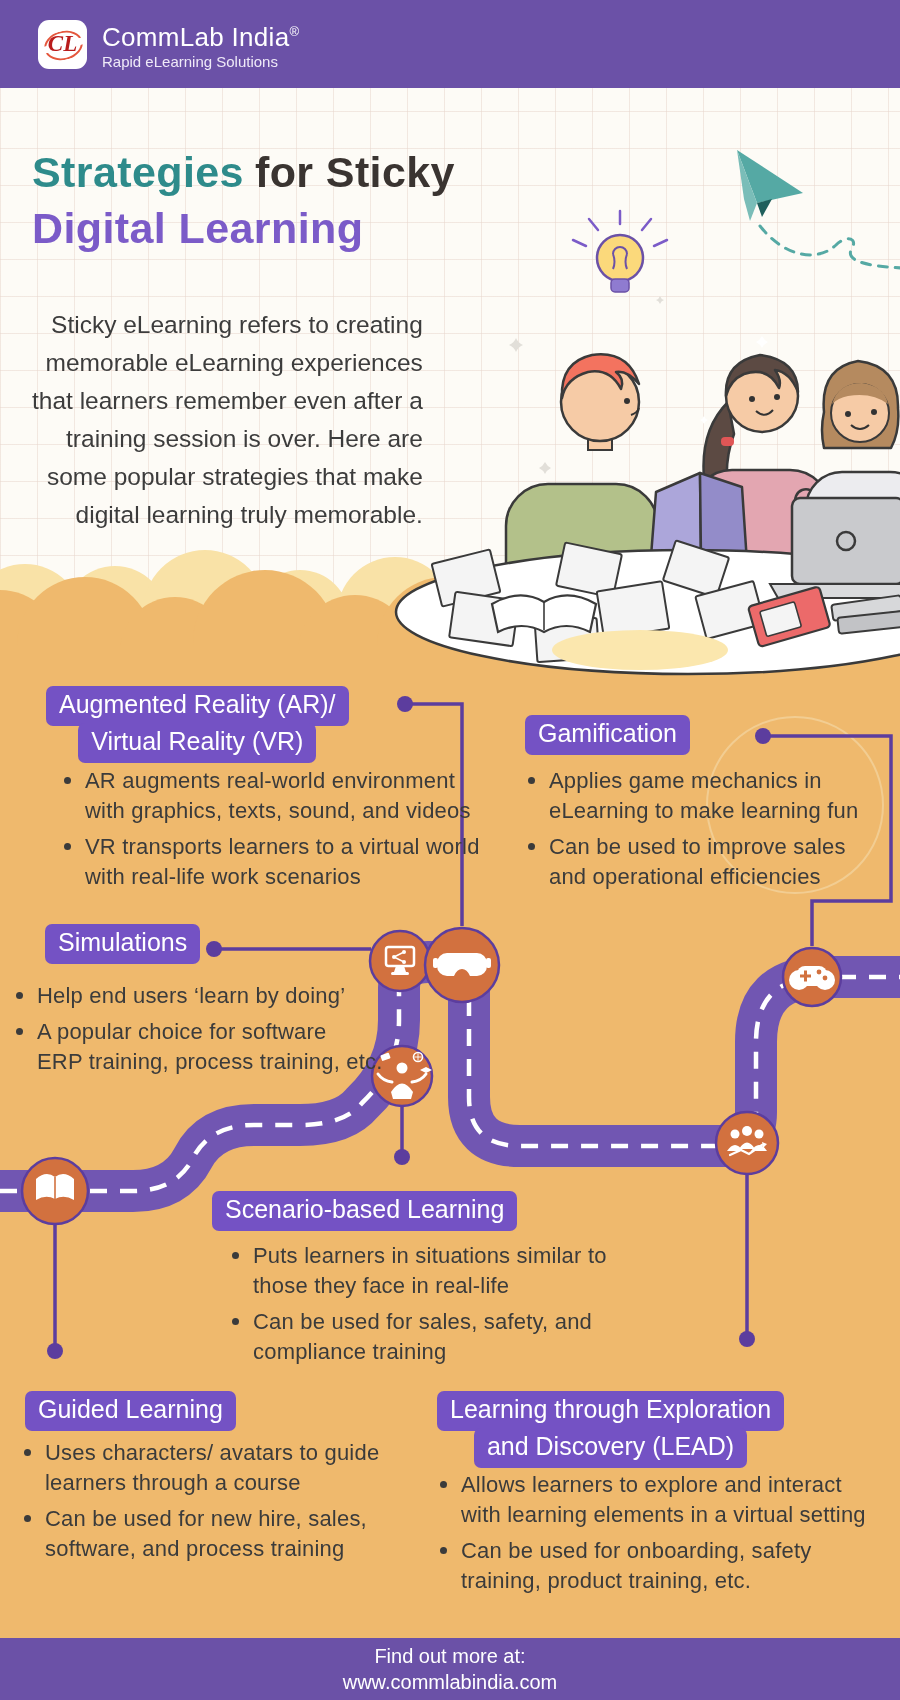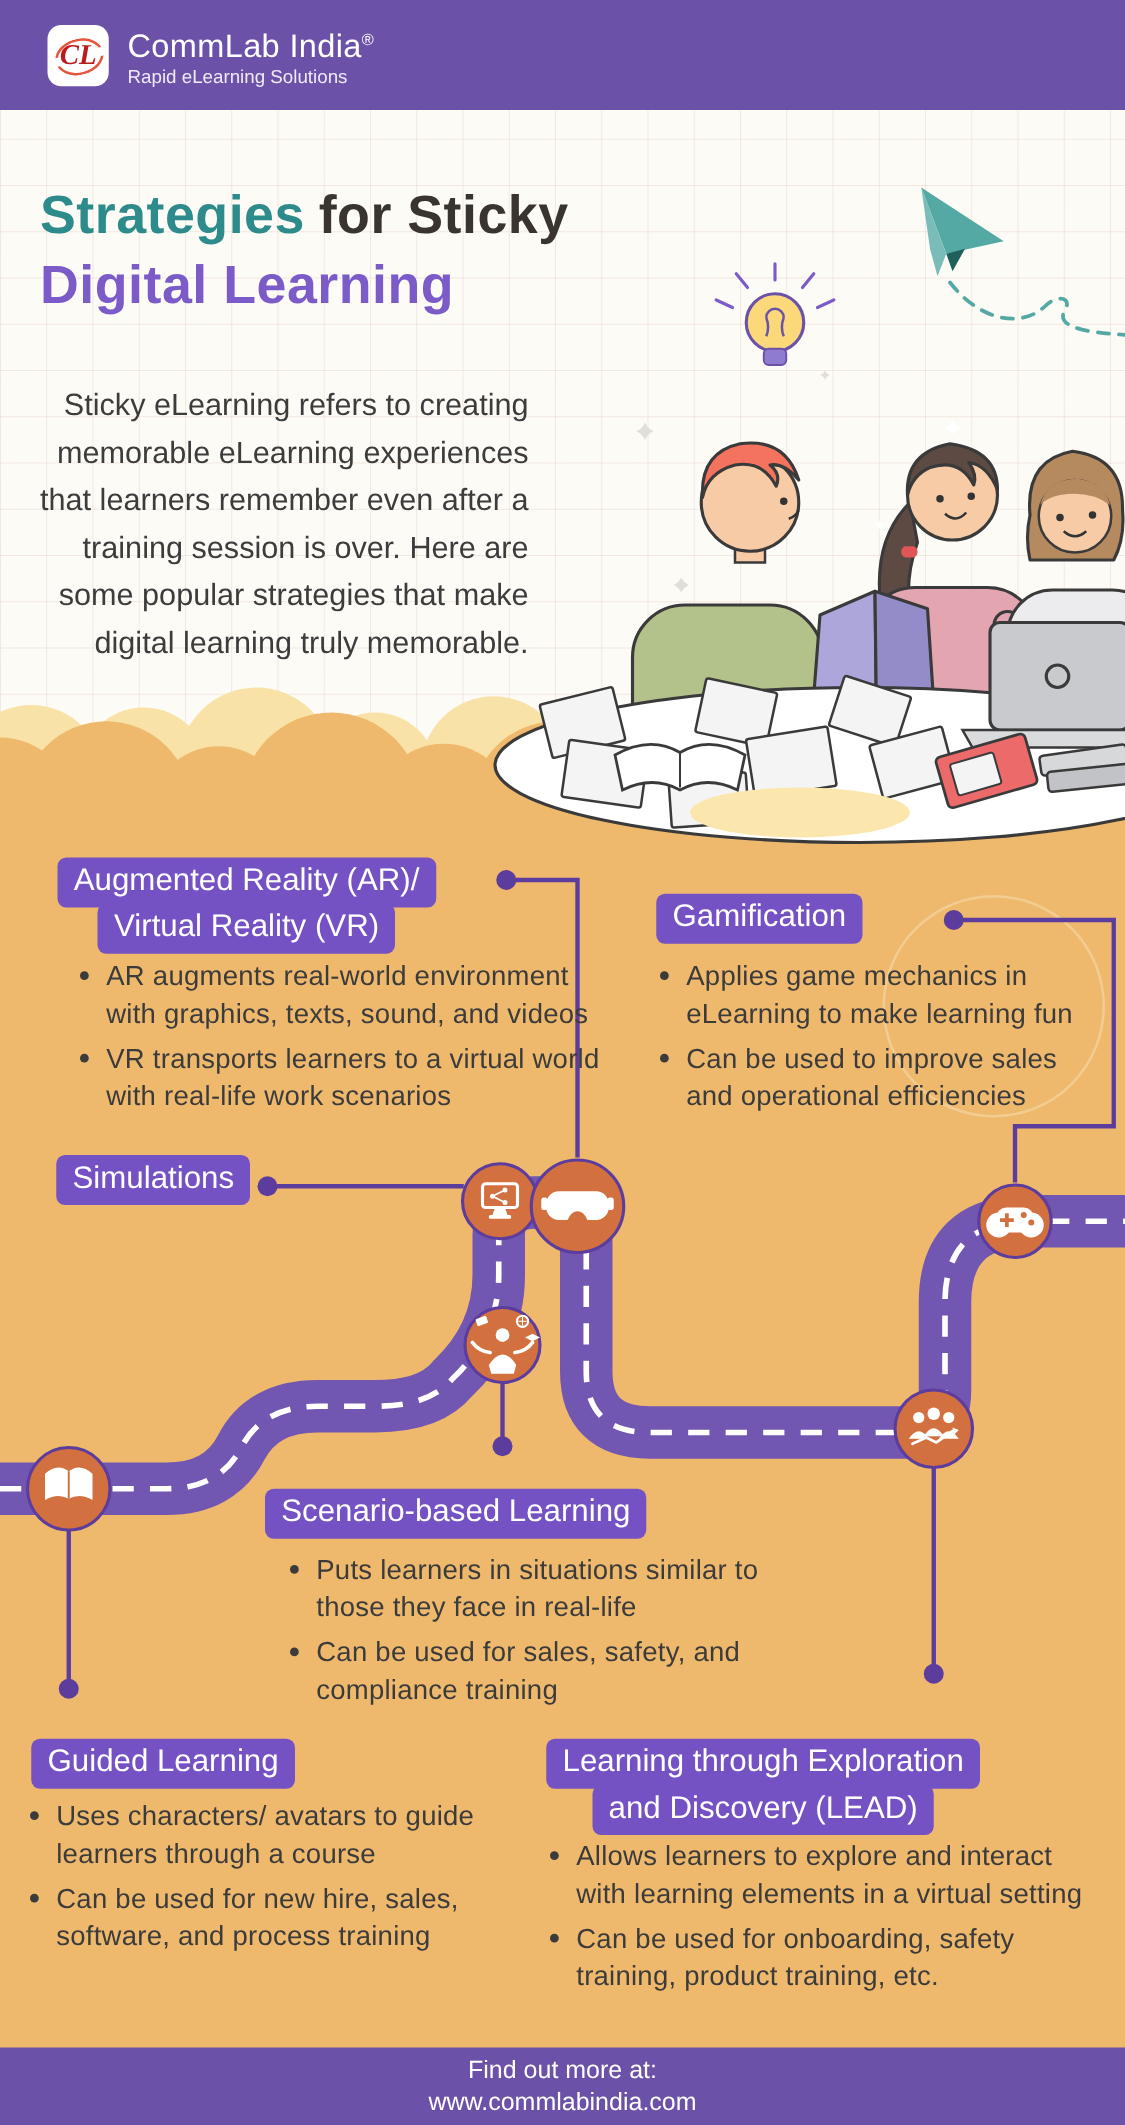--- a/index.html
+++ b/index.html
@@ -341,20 +341,31 @@
         <span class="bdot"></span>
         <span class="btext">Applies game mechanics in
 eLearning to make learning fun</span>
       </div>
     <div class="bullet">
         <span class="bdot"></span>
         <span class="btext">Can be used to improve sales
 and operational efficiencies</span>
       </div>
   </div>
+  <div class="bullets" style="left:16px;top:981px;">
+    <div class="bullet">
+        <span class="bdot"></span>
+        <span class="btext">Help end users ‘learn by doing’</span>
+      </div>
+    <div class="bullet">
+        <span class="bdot"></span>
+        <span class="btext">A popular choice for software
+ERP training, process training, etc.</span>
+      </div>
+  </div>
   <div class="bullets" style="left:232px;top:1241px;">
     <div class="bullet">
         <span class="bdot"></span>
         <span class="btext">Puts learners in situations similar to
 those they face in real-life</span>
       </div>
     <div class="bullet">
         <span class="bdot"></span>
         <span class="btext">Can be used for sales, safety, and
 compliance training</span>

